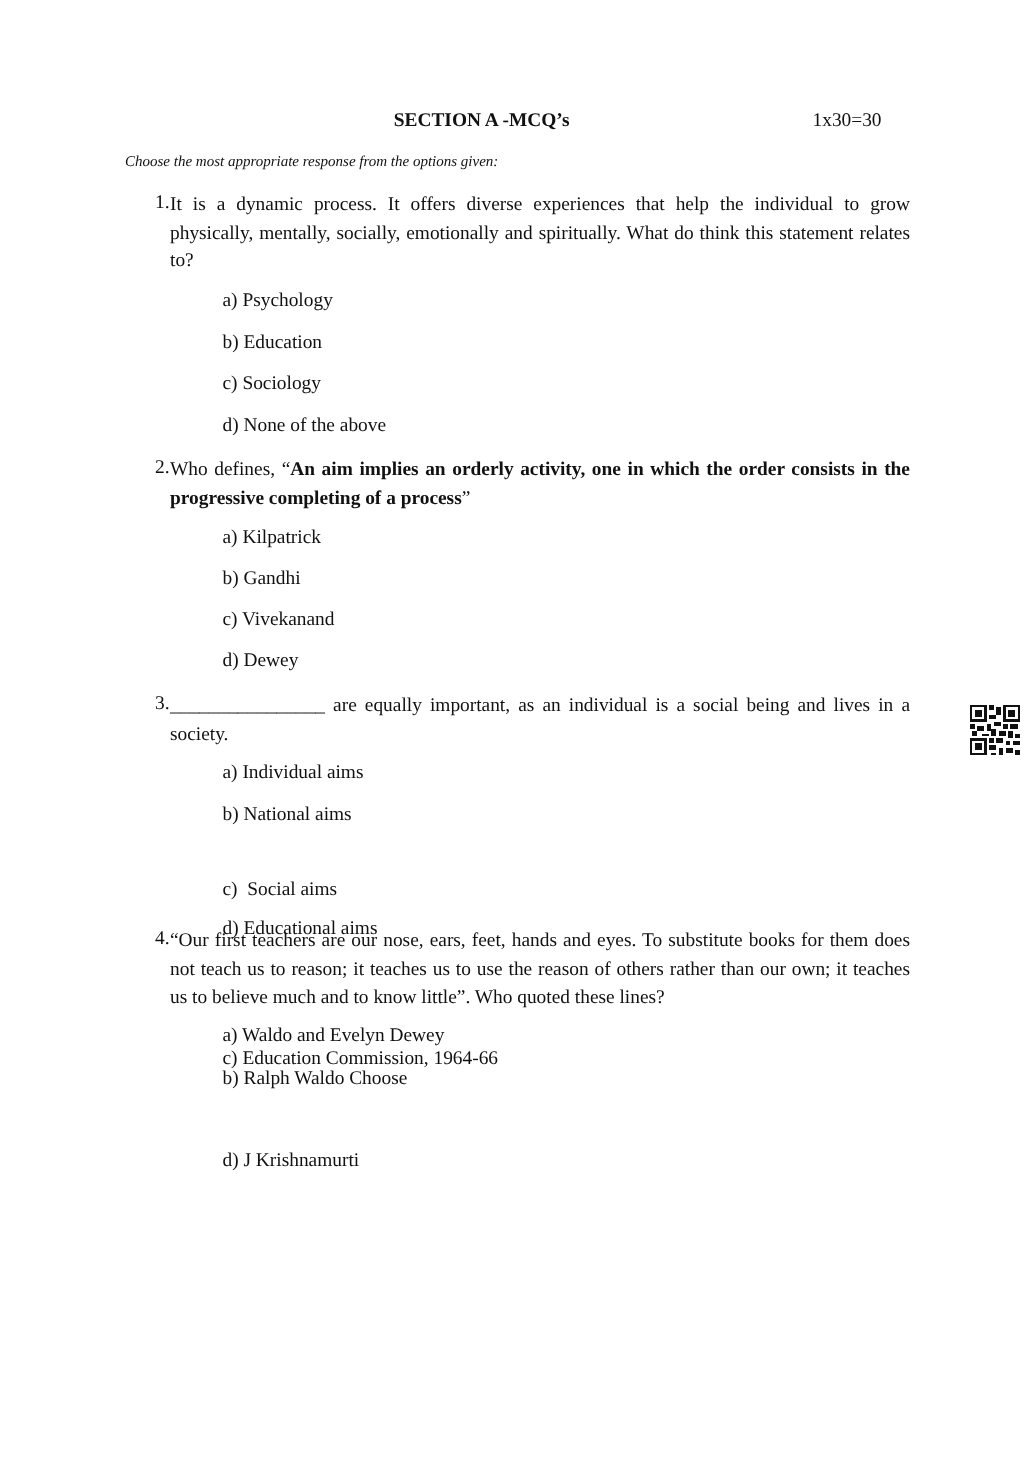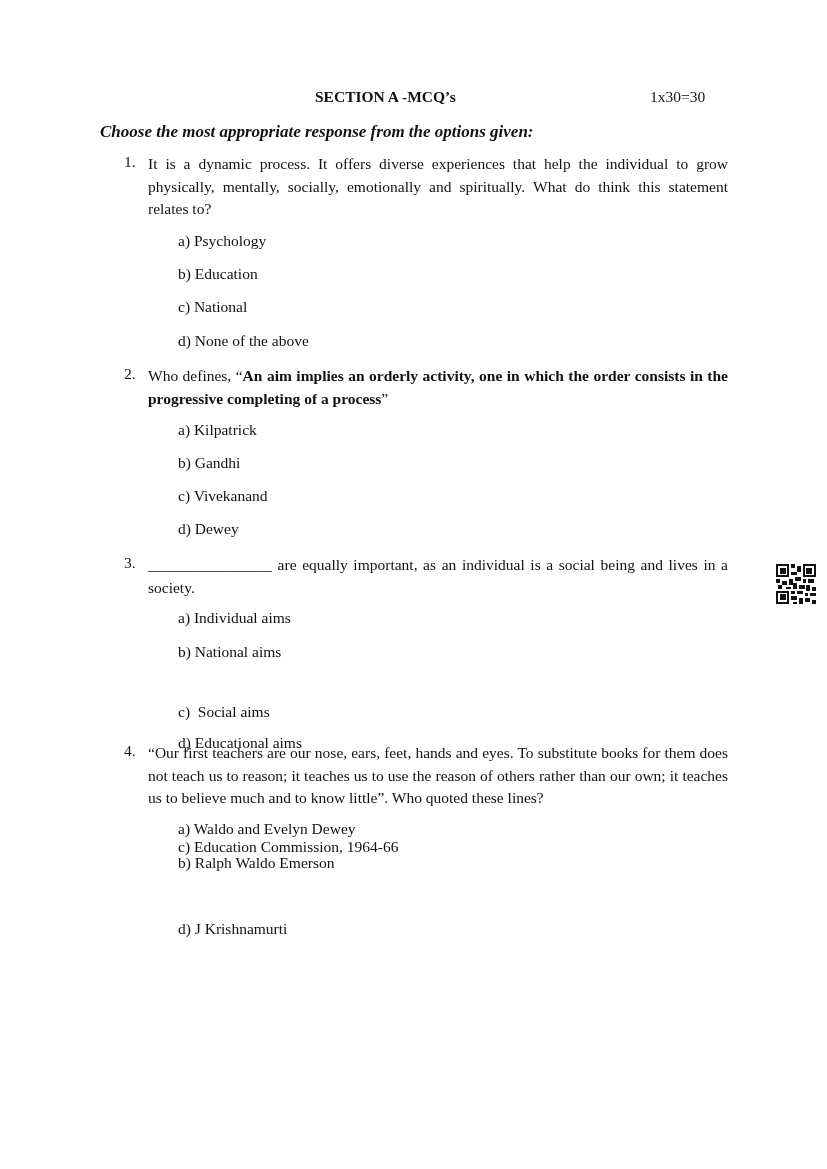--- a/index.html
+++ b/index.html
@@ -1,40 +1,40 @@
 <!DOCTYPE html>
 <html><head>
 <meta charset="utf-8">
 <style>
   html, body { margin:0; padding:0; background:#ffffff; }
   body { width:827px; height:1169px; position:relative; overflow:hidden;
          font-family:"Liberation Serif", "DejaVu Serif", serif; color:#111; font-size:15.5px; }
   .header-title { position:absolute; top:88px; left:315px; font-weight:bold; font-size:15.5px; }
   .header-marks { position:absolute; top:88px; left:650px; font-size:15.5px; }
-  .instruction { position:absolute; top:122px; left:100px; font-weight:bold; font-style:italic; font-size:17px; }
+  .instruction { position:absolute; top:122px; left:100px; font-weight:normal; font-style:italic; font-size:12px; }
   .question { position:absolute; left:124px; width:604px; }
   .q-num { position:absolute; left:0; top:0; }
-  .q-text { margin-left:24px; text-align:justify; line-height:22.5px; }
+  .q-text { margin-left:12px; text-align:justify; line-height:22.5px; }
   .option { position:absolute; left:150px; font-size:15.5px;margin-left:28px; }
   .qr { position:absolute; left:776px; top:564px; width:40px; height:40px; }
 </style>
 </head>
 <body>
 
 <div class="header-title">SECTION A -MCQ’s</div>
 <div class="header-marks">1x30=30</div>
 <div class="instruction">Choose the most appropriate response from the options given:</div>
 
 <div class="question" style="top:153px;">
   <span class="q-num">1.</span>
   <div class="q-text">It is a dynamic process. It offers diverse experiences that help the individual to grow physically, mentally, socially, emotionally and spiritually. What do think this statement relates to?</div>
 </div>
 <div class="option" style="top:232px;">a) Psychology</div>
 <div class="option" style="top:265px;text-align:right;">b) Education</div>
-<div class="option" style="top:298px;">c) National</div>
+<div class="option" style="top:298px;">c) Sociology</div>
 <div class="option" style="top:332px;">d) None of the above</div>
 
 <div class="question" style="top:365px;">
   <span class="q-num">2.</span>
   <div class="q-text"><span>Who defines, “</span><b>An aim implies an orderly activity, one in which the order consists in the progressive completing of a process</b><span>”</span></div>
 </div>
 <div class="option" style="top:421px;">a) Kilpatrick</div>
 <div class="option" style="top:454px;">b) Gandhi</div>
 <div class="option" style="top:487px;">c) Vivekanand</div>
 <div class="option" style="top:520px;">d) Dewey</div>
@@ -46,21 +46,21 @@
 <div class="option" style="top:609px;">a) Individual aims</div>
 <div class="option" style="top:643px;">b) National aims</div>
 <div class="option" style="top:703px;white-space:pre;text-align:right;">c)  Social aims</div>
 <div class="option" style="top:734px;">d) Educational aims</div>
 
 <div class="question" style="top:742px;">
   <span class="q-num">4.</span>
   <div class="q-text">“Our first teachers are our nose, ears, feet, hands and eyes. To substitute books for them does not teach us to reason; it teaches us to use the reason of others rather than our own; it teaches us to believe much and to know little”. Who quoted these lines?</div>
 </div>
 <div class="option" style="top:820px;">a) Waldo and Evelyn Dewey</div>
-<div class="option" style="top:854px;">b) Ralph Waldo Emerson</div>
+<div class="option" style="top:854px;">b) Ralph Waldo Choose</div>
 <div class="option" style="top:838px;">c) Education Commission, 1964-66</div>
 <div class="option" style="top:920px;">d) J Krishnamurti</div>
 
 <svg class="qr" viewBox="0 0 21 21" shape-rendering="crispEdges">
   <rect width="21" height="21" fill="#fff"></rect>
   <g fill="#111">
     <rect x="0" y="0" width="7" height="1"></rect>
       <rect x="0" y="6" width="7" height="1"></rect>
       <rect x="0" y="0" width="1" height="7"></rect>
       <rect x="6" y="0" width="1" height="7"></rect>

